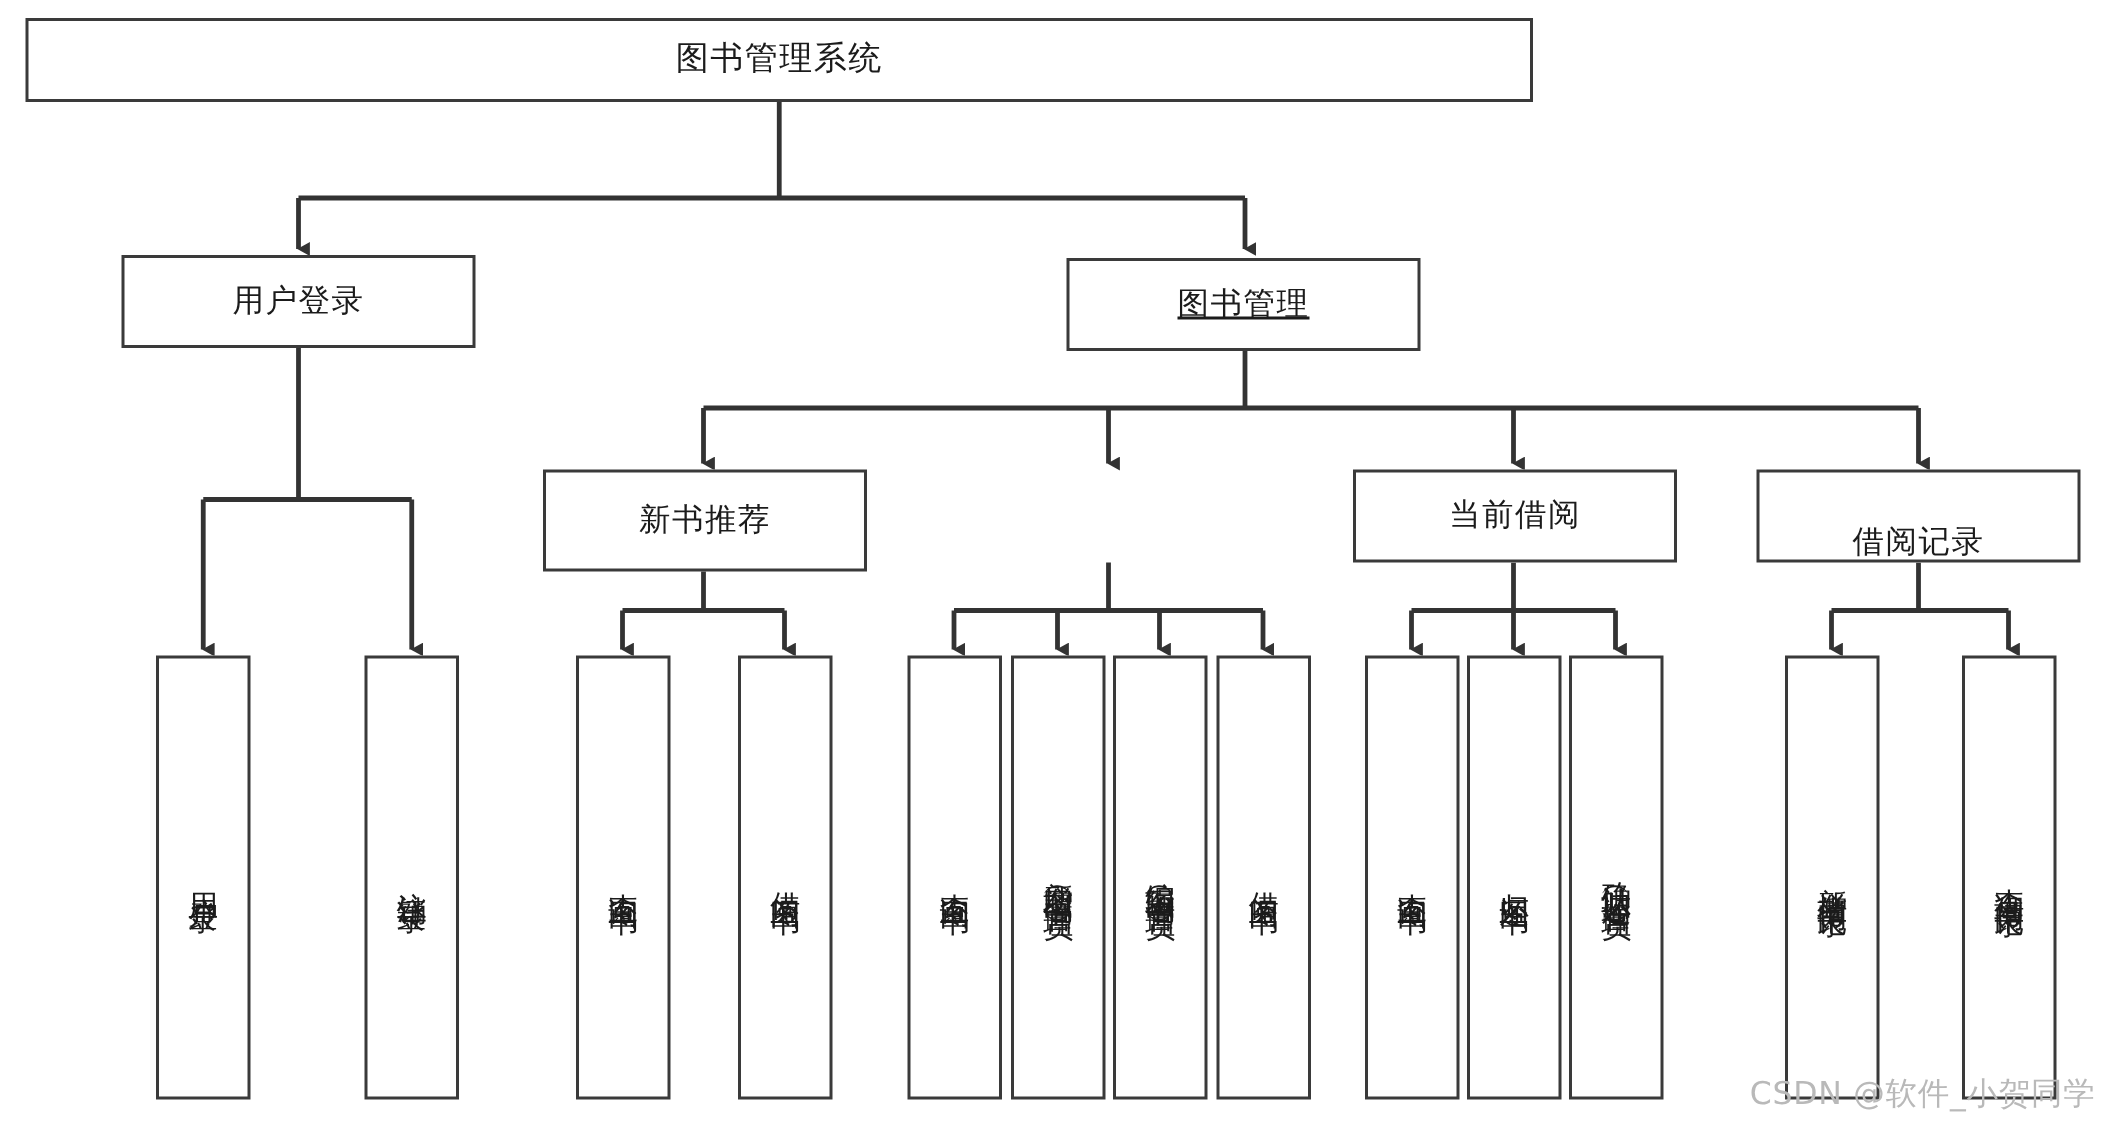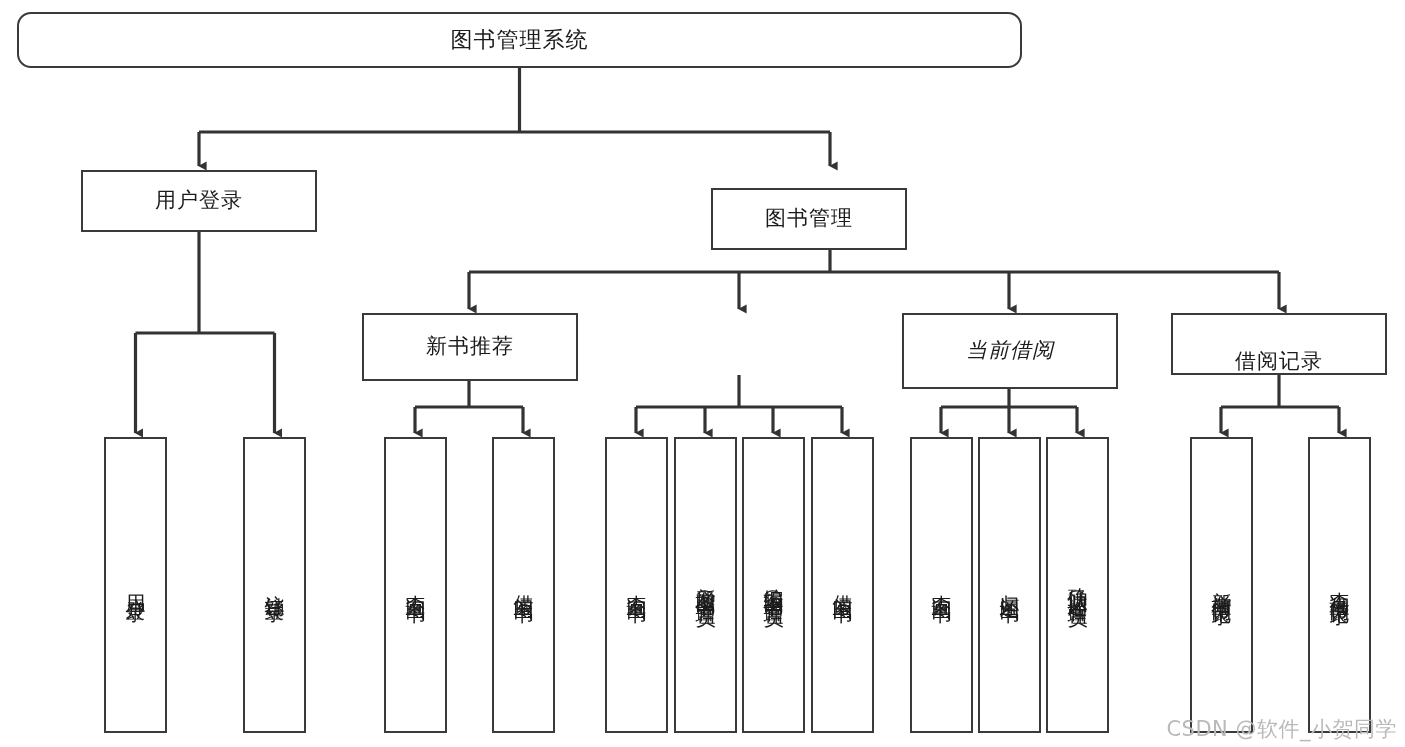--- a/index.html
+++ b/index.html
@@ -124,38 +124,38 @@
       <path d="M1009,407 L1009,433" marker-end="url(#arw)"></path>
       <path d="M1077,407 L1077,433" marker-end="url(#arw)"></path>
 
       <path d="M1279,375 L1279,407"></path>
       <path d="M1221,407 L1339,407"></path>
       <path d="M1221,407 L1221,433" marker-end="url(#arw)"></path>
       <path d="M1339,407 L1339,433" marker-end="url(#arw)"></path>
     </g>
   </svg>
 
-  <div class="node h" id="node-root" style="left:17px; top:12px; width:1005px; height:56px;border-radius:14px;">
+  <div class="node h" id="node-root" style="left:17px; top:12px; width:1005px; height:56px;">
     <span>图书管理系统</span>
   </div>
 
   <div class="node h" style="left:81px; top:170px; width:236px; height:62px;">
     <span>用户登录</span>
   </div>
 
-  <div class="node h" style="left:711px; top:188px; width:196px; height:62px;">
+  <div class="node h" style="left:711px; top:172px; width:236px; height:62px;text-decoration:underline;">
     <span>图书管理</span>
   </div>
 
   <div class="node h" style="left:362px; top:313px; width:216px; height:68px;">
     <span>新书推荐</span>
   </div>
 
 
-  <div class="node h" style="left:902px; top:313px; width:216px; height:76px;font-style:italic;">
+  <div class="node h" style="left:902px; top:313px; width:216px; height:62px;">
     <span>当前借阅</span>
   </div>
 
   <div class="node h" style="left:1171px; top:313px; width:216px; height:62px;align-items:flex-end;">
     <span>借阅记录</span>
   </div>
 
   <div class="node v" style="left:104px; top:437px; width:63px; height:296px;">
     <span class="vtext" style="font-size: 20px;">用户登录</span>
   </div>

